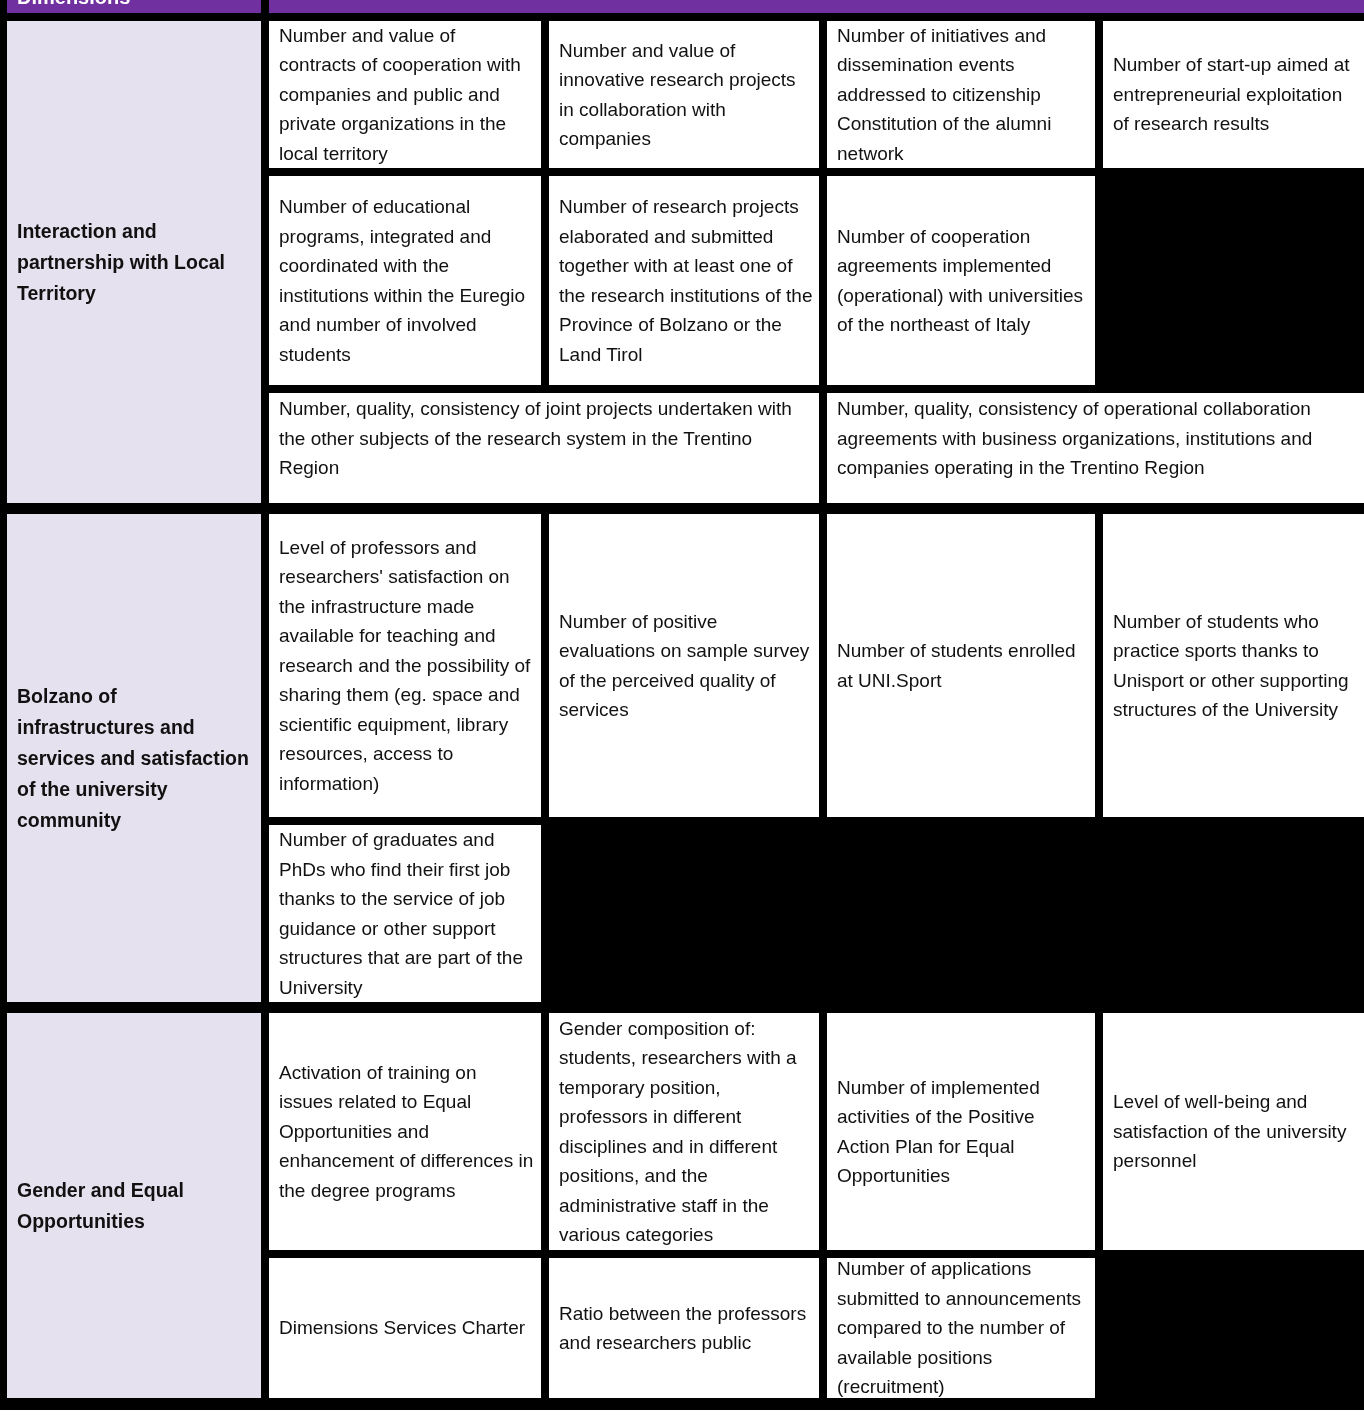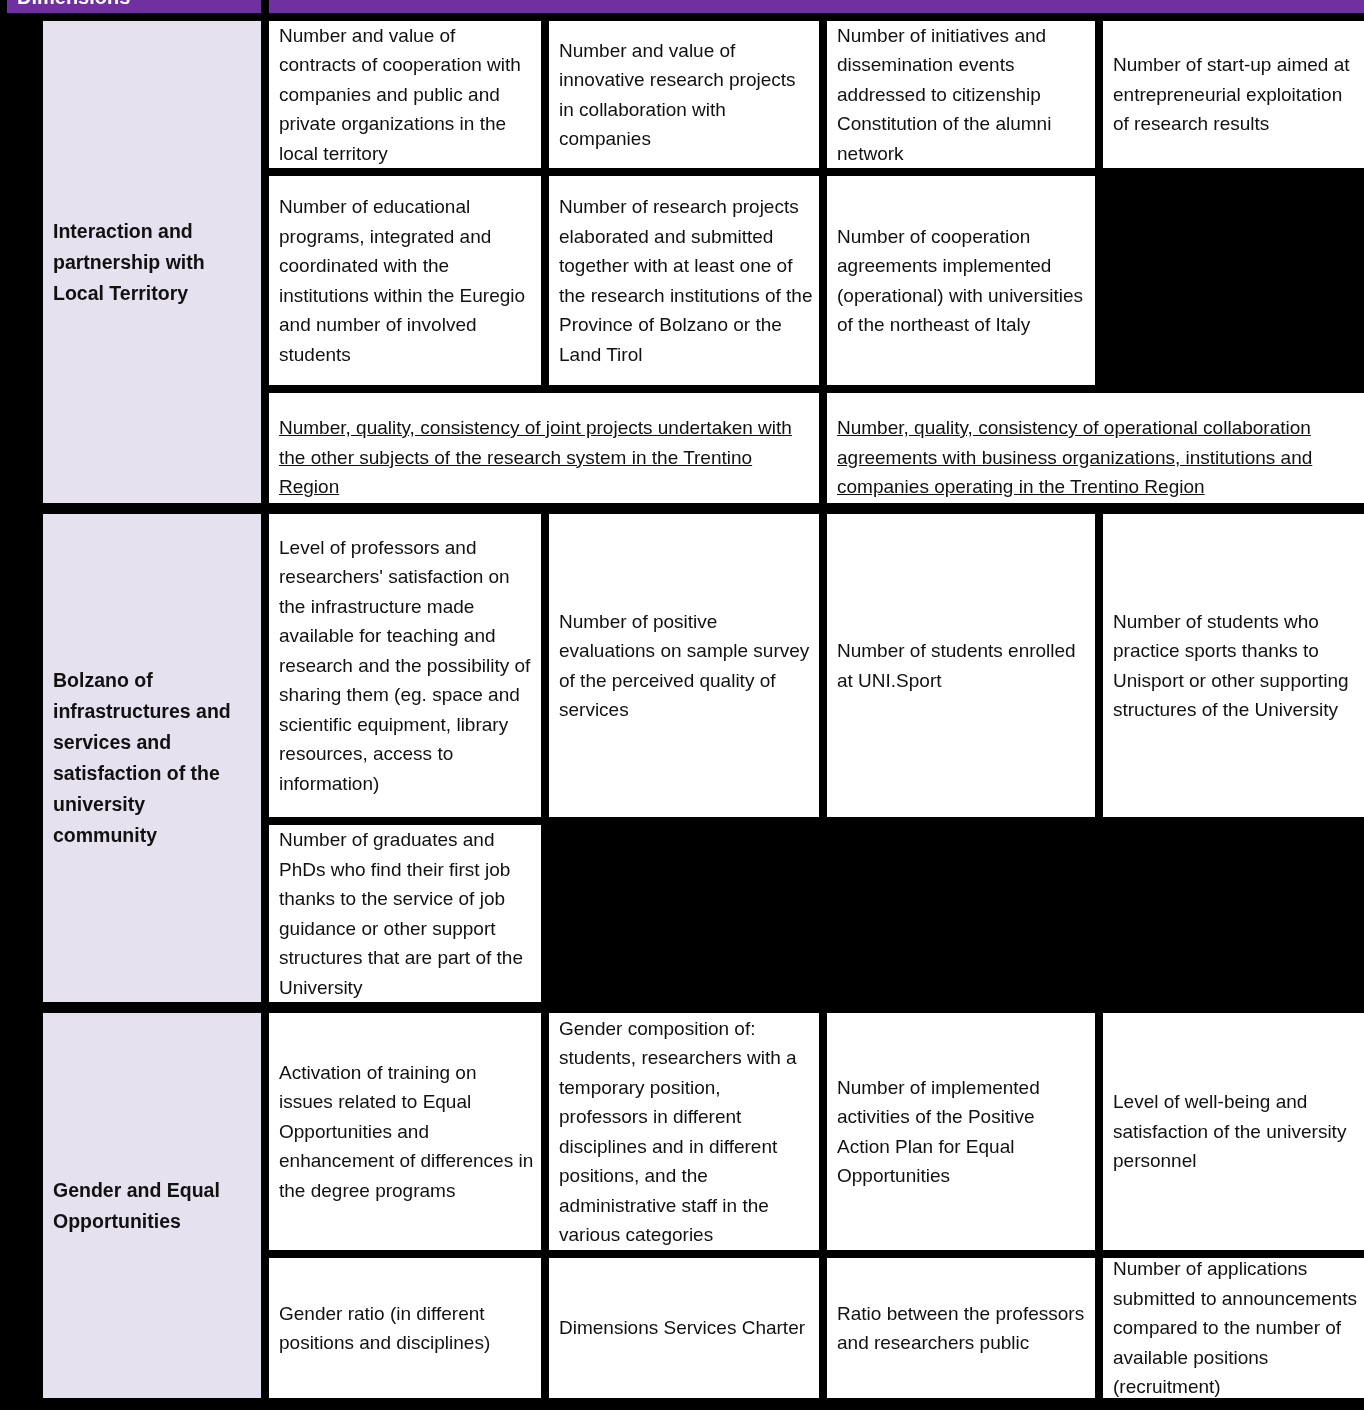--- a/index.html
+++ b/index.html
@@ -6,24 +6,24 @@
   body{width:1364px;height:1426px;font-family:"Liberation Sans","DejaVu Sans",sans-serif;color:#111;}
   .tbl{width:1364px;box-sizing:border-box;background:#000;padding:0 0 12px 7px;display:flex;flex-direction:column;}
   .hdr{display:grid;grid-template-columns:254px 1fr;gap:8px;height:13px;}
   .hdr-cell{background:#7030A0;position:relative;overflow:hidden;}
   .hdr-cell .hdr-label{position:absolute;top:-14px;left:10px;font-size:20px;font-weight:bold;color:#fff;white-space:nowrap;}
   .block{display:grid;grid-template-columns:254px 272px 270px 268px 1fr;gap:8px;}
   .b1{margin-top:8px;grid-template-rows:147px 209px 110px;}
   .b2{margin-top:11px;grid-template-rows:303px 177px;}
   .b3{margin-top:11px;grid-template-rows:237px 140px;}
   .dim{grid-column:1;grid-row:1 / -1;background:#E6E1EE;display:flex;align-items:center;
-       padding:6px 8px 6px 10px;box-sizing:border-box;font-weight:bold;font-size:19.5px;line-height:31px;margin-left:36px;}
+       padding:6px 8px 6px 10px;box-sizing:border-box;font-weight:bold;font-size:19.5px;line-height:31px;}
   .cell{background:#fff;display:flex;align-items:center;padding:6px 6px 6px 10px;
         box-sizing:border-box;font-size:19px;line-height:29.5px;}
-  .span2{grid-column:span 2;align-items:flex-start;padding-top:20px;text-decoration:underline;}
+  .span2{grid-column:span 2;align-items:flex-start;padding-top:1px;}
 </style>
 </head>
 <body>
 
 <div class="tbl">
 
   <div class="hdr">
     <div class="hdr-cell">
       <span class="hdr-label">Dimensions</span>
     </div>
@@ -60,19 +60,18 @@
   </div>
 
   <div class="block b3">
     <div class="dim">Gender and Equal Opportunities</div>
 
     <div class="cell">Activation of training on issues related to Equal Opportunities and enhancement of differences in the degree programs</div>
     <div class="cell">Gender composition of: students, researchers with a temporary position, professors in different disciplines and in different positions, and the administrative staff in the various categories</div>
     <div class="cell">Number of implemented activities of the Positive Action Plan for Equal Opportunities</div>
     <div class="cell">Level of well-being and satisfaction of the university personnel</div>
 
-    <div class="cell">Gender ratio (in different positions and disciplines)</div>
     <div class="cell">Dimensions Services Charter</div>
     <div class="cell">Ratio between the professors and researchers public</div>
     <div class="cell">Number of applications submitted to announcements compared to the number of available positions (recruitment)</div>
   </div>
 
 </div>
 
 </body></html>

